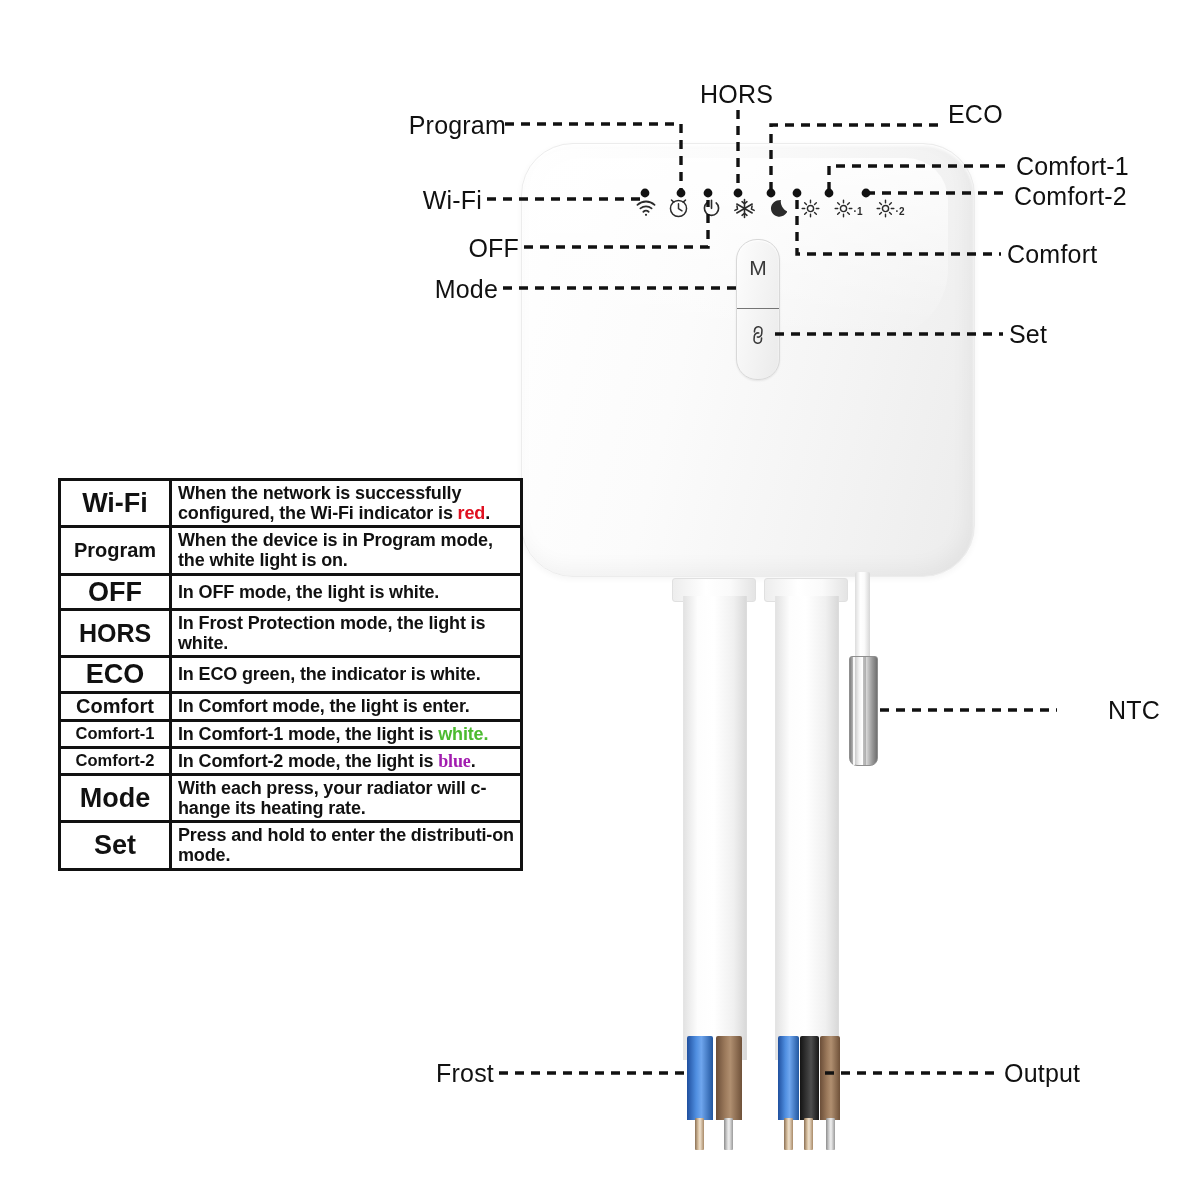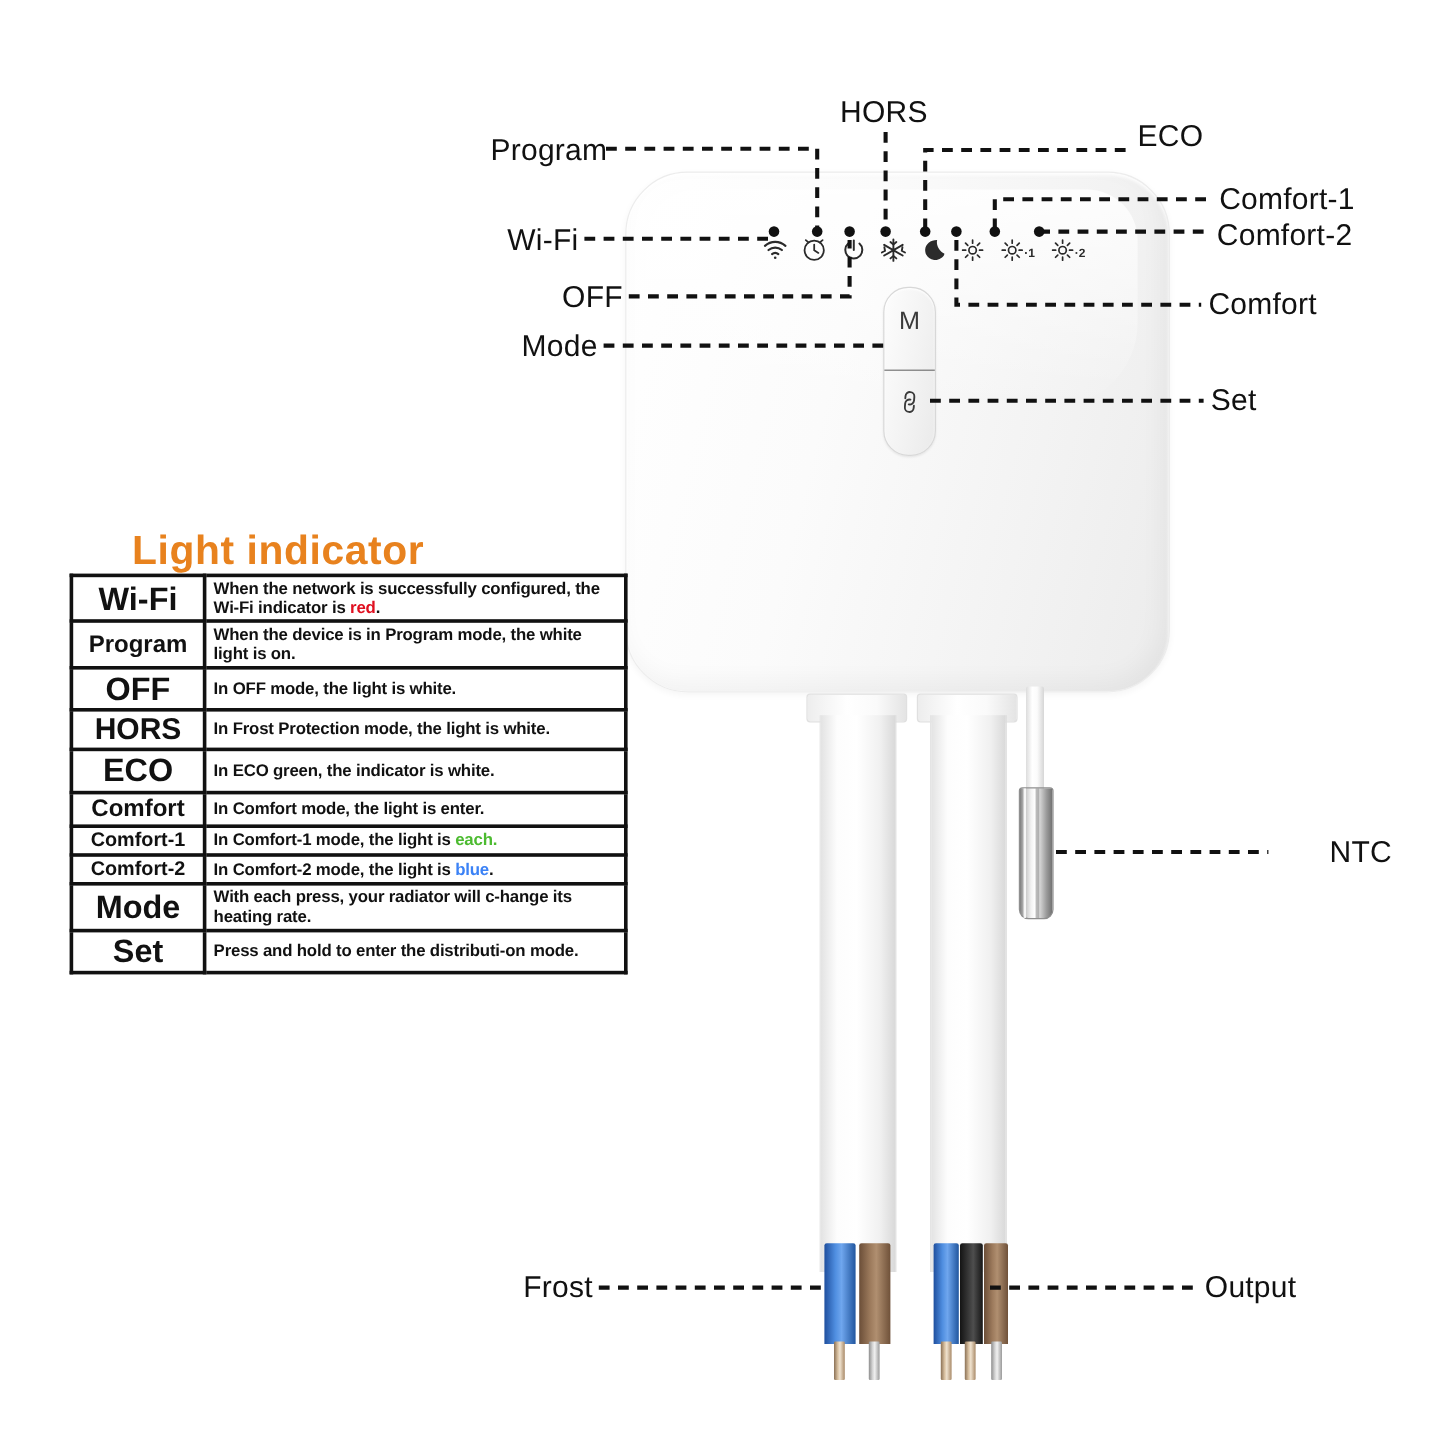--- a/index.html
+++ b/index.html
@@ -46,32 +46,32 @@
     color:#111;
   }
   td.k{
     width:96px;
     text-align:center;
     font-weight:bold;
     line-height:1.05;
   }
   td.v{
     font-weight:bold;
-    font-size:14px;
+    font-size:18px;
     line-height:1.12;
     letter-spacing:-.15px;
     padding-left:8px;
   }
   .k-xl{font-size:27px;}
   .k-lg{font-size:25px;}
   .k-md{font-size:20px;}
   .k-sm{font-size:16.5px;}
   .c-red{color:#e01020;}
   .c-green{color:#4cbb30;}
-  .c-blue{color:#3b82f6;}
+  .c-blue{color:#a21caf;font-family:Liberation Serif, serif;}
 
   
   #device{
     position:absolute;left:521px;top:143px;width:452px;height:432px;
     border-radius:52px;
     background:
       linear-gradient(104deg,#ffffff 0%,#fbfbfb 38%,#f3f3f3 72%,#ececec 100%);
     box-shadow:
       inset 0 2px 3px rgba(255,255,255,.95),
       inset -6px -8px 20px rgba(0,0,0,.045),
@@ -301,21 +301,20 @@
   <div class="callout" style="left:700px;top:80px;">HORS</div>
   <div class="callout r" style="left:948px;top:100px;">ECO</div>
   <div class="callout r" style="left:1016px;top:152px;">Comfort-1</div>
   <div class="callout r" style="left:1014px;top:182px;">Comfort-2</div>
   <div class="callout r" style="left:1007px;top:240px;">Comfort</div>
   <div class="callout r" style="left:1009px;top:320px;">Set</div>
   <div class="callout r" style="left:1108px;top:696px;">NTC</div>
   <div class="callout l" style="left:400px;top:1059px;width:94px;">Frost</div>
   <div class="callout r" style="left:1004px;top:1059px;">Output</div>
 
-  <div id="tbl-title">Light indicator</div>
   <div id="tbl-wrap">
     <table class="lit">
       <tbody id="tbl-body">
           <tr>
             <td class="k k-xl">Wi-Fi</td>
             <td class="v"><span>When the network is successfully configured, the Wi-Fi indicator is </span><span class="c-red">red</span><span>.</span></td>
           </tr>
           <tr>
             <td class="k k-md">Program</td>
             <td class="v"><span>When the device is in Program mode, the white light is on.</span></td>
@@ -331,21 +330,21 @@
           <tr>
             <td class="k k-xl">ECO</td>
             <td class="v"><span>In ECO green, the indicator is white.</span></td>
           </tr>
           <tr>
             <td class="k k-md">Comfort</td>
             <td class="v"><span>In Comfort mode, the light is enter.</span></td>
           </tr>
           <tr>
             <td class="k k-sm">Comfort-1</td>
-            <td class="v"><span>In Comfort-1 mode, the light is </span><span class="c-green">each.</span></td>
+            <td class="v"><span>In Comfort-1 mode, the light is </span><span class="c-green">white.</span></td>
           </tr>
           <tr>
             <td class="k k-sm">Comfort-2</td>
             <td class="v"><span>In Comfort-2 mode, the light is </span><span class="c-blue">blue</span><span>.</span></td>
           </tr>
           <tr>
             <td class="k k-xl">Mode</td>
             <td class="v"><span>With each press, your radiator will c-hange its heating rate.</span></td>
           </tr>
           <tr>

